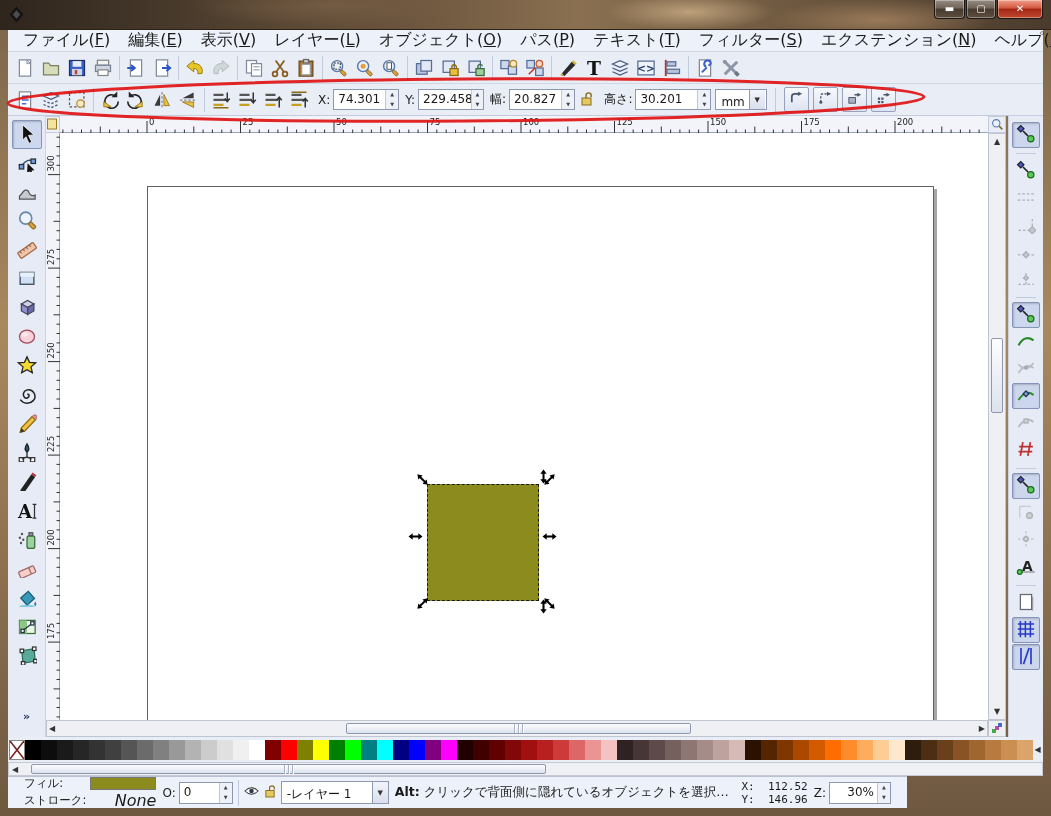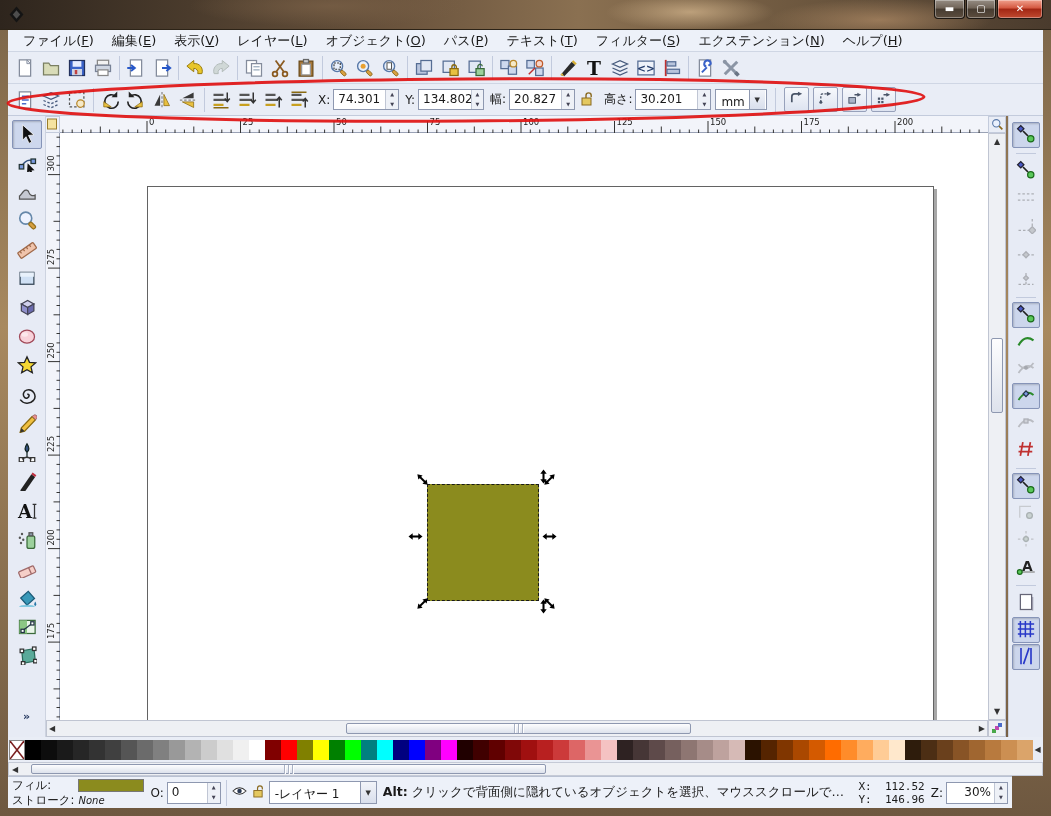--- a/index.html
+++ b/index.html
@@ -22,21 +22,21 @@
   .winbtns { right:8px; top:0; display:flex; }
   .wbtn { height:19px; border:1px solid #1c1712; border-top:none; border-radius:0 0 4px 4px;
     background:linear-gradient(180deg,rgba(255,255,255,.35) 0%,rgba(255,255,255,.12) 45%,rgba(0,0,0,.25) 50%,rgba(90,70,50,.25) 100%),#5d4f41;
     color:#fff; font-size:10px; line-height:17px; text-align:center; box-shadow:inset 0 0 0 1px rgba(255,255,255,.35); margin-left:1px; }
   .wbtn.min { width:31px; } .wbtn.max { width:30px; }
   .wbtn.close { width:46px; background:linear-gradient(180deg,#f0a08c 0%,#d4573f 45%,#a22613 50%,#c04a30 100%); }
 
   
   .chromerow { left:8px; width:1035px; background:#e9edf6; }
   #menubar { top:30px; height:22px; display:flex; align-items:center; padding-left:6px; border-bottom:1px solid #cfd6e4; background:#edf1f9; }
-  .menu-item { padding:2px 9px; white-space:nowrap; font-size:13px; }
+  .menu-item { padding:2px 9px; white-space:nowrap; font-size:16px; }
   #toolbar { top:52px; height:32px; display:flex; align-items:center; padding-left:4px; border-bottom:1px solid #cfd6e4; }
   #tooloptions { top:84px; height:32px; display:flex; align-items:center; padding-left:4px; border-bottom:1px solid #c3cbdc; }
   .tbtn { width:26px; height:26px; display:flex; align-items:center; justify-content:center; border:1px solid transparent; background:transparent; flex:none; }
   .tbtn svg { display:block; }
   .tbtn.disabled { opacity:.45; filter:grayscale(70%); }
   .tb-sep { width:1px; height:24px; background:#c2cadd; margin:0 3px; flex:none; }
   .pressed { background:#ccd6ec; border:1px solid #8694b8; border-radius:2px; box-shadow:inset 1px 1px 2px rgba(0,0,0,.18); }
   .raisedbtn { width:25px; height:25px; border:1px solid #97a1bb; border-radius:2px;
     background:linear-gradient(180deg,#f6f8fc,#dde3f0); display:flex; align-items:center; justify-content:center; margin-right:4px; flex:none; }
   .optlabel { font-size:12px; margin:0 3px 0 6px; flex:none; }
@@ -77,26 +77,26 @@
   .snapbtn.pressed { background:#ccd6ec; border:1px solid #8694b8; border-radius:2px; }
   .snapbtn.disabled { opacity:.4; filter:grayscale(85%); }
   .snap-sep { width:20px; height:1px; background:#c2cadd; margin:4px 0; flex:none; }
 
   
   #palette { left:8px; top:737px; width:1035px; height:25px; background:#e9edf6; display:flex; align-items:center; padding:0 1px; }
   .swatch { flex:1; height:20px; }
   #palette-none { width:16px; flex:none; height:20px; background:#fff; border:1px solid #888; }
   #palette-arrow { width:9px; flex:none; text-align:center; font-size:8px; color:#333; }
   #palscroll { left:8px; top:762px; width:1035px; height:14px; background:#eef0f4; border:1px solid #c5cad6; display:flex; align-items:center; }
-  #statusbar { left:8px; top:776px; width:1004px; height:32px; background:#edf1f9; border-top:1px solid #b9c1d2; display:flex; align-items:center; padding:0 4px; }
+  #statusbar { left:8px; top:776px; width:899px; height:32px; background:#edf1f9; border-top:1px solid #b9c1d2; display:flex; align-items:center; padding:0 16px; }
   .st-sep { width:1px; height:26px; background:#c2cadd; margin:0 5px; flex:none; }
   .fs-grid { display:grid; grid-template-columns:auto auto; gap:0 4px; align-items:center; flex:none; }
   .fs-label { font-size:11.5px; }
   #fill-swatch { width:66px; height:13px; border:1px solid #777; }
-  #stroke-value { font-style:italic; font-size:10px; text-align:left; }
+  #stroke-value { font-style:italic; font-size:16px; text-align:right; }
   #status-msg { flex:1; font-size:12.5px; white-space:nowrap; overflow:hidden; text-overflow:ellipsis; margin:0 6px; }
   .coords { font-family:"DejaVu Sans Mono", monospace; font-size:11px; line-height:13px; flex:none; text-align:left; }
   .coords b { font-weight:normal; }
 
   
   #annot { left:0; top:0; pointer-events:none; z-index:60; }
 </style>
 </head>
 <body>
 
@@ -472,21 +472,21 @@
   <span class="optlabel">X:</span>
   <div class="spinbox" style="width:66px">
     <span class="spinval">74.301</span>
     <span class="spinctl" style="margin-left:auto">
         <div>▲</div>
         <div>▼</div>
       </span>
   </div>
   <span class="optlabel">Y:</span>
   <div class="spinbox" style="width:66px">
-    <span class="spinval">134.802</span>
+    <span class="spinval">229.458</span>
     <span class="spinctl" style="margin-left:auto">
         <div>▲</div>
         <div>▼</div>
       </span>
   </div>
   <span class="optlabel">幅:</span>
   <div class="spinbox" style="width:66px">
     <span class="spinval">20.827</span>
     <span class="spinctl" style="margin-left:auto">
         <div>▲</div>

